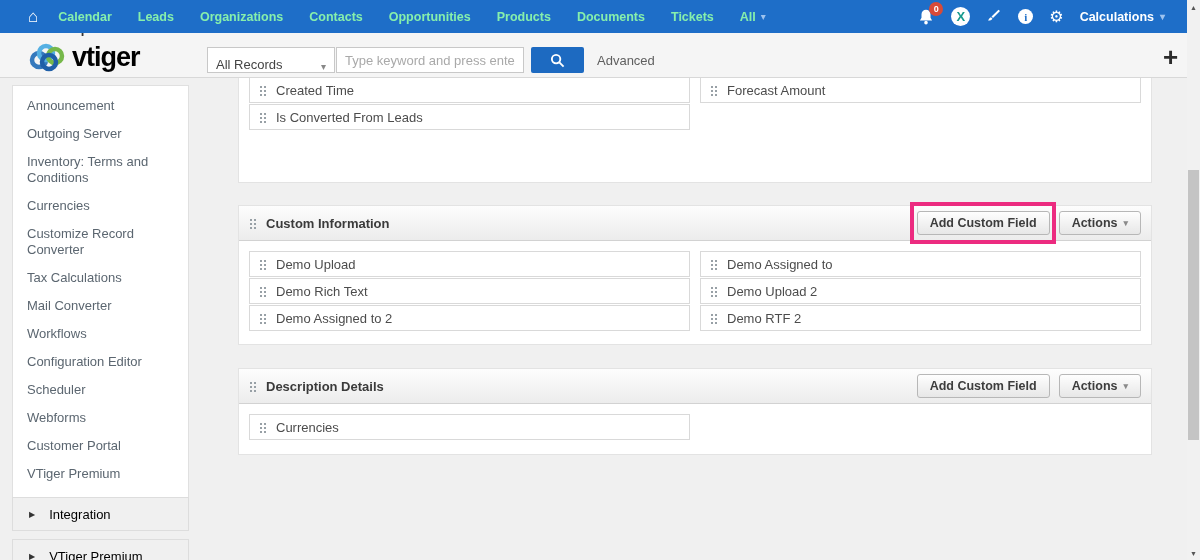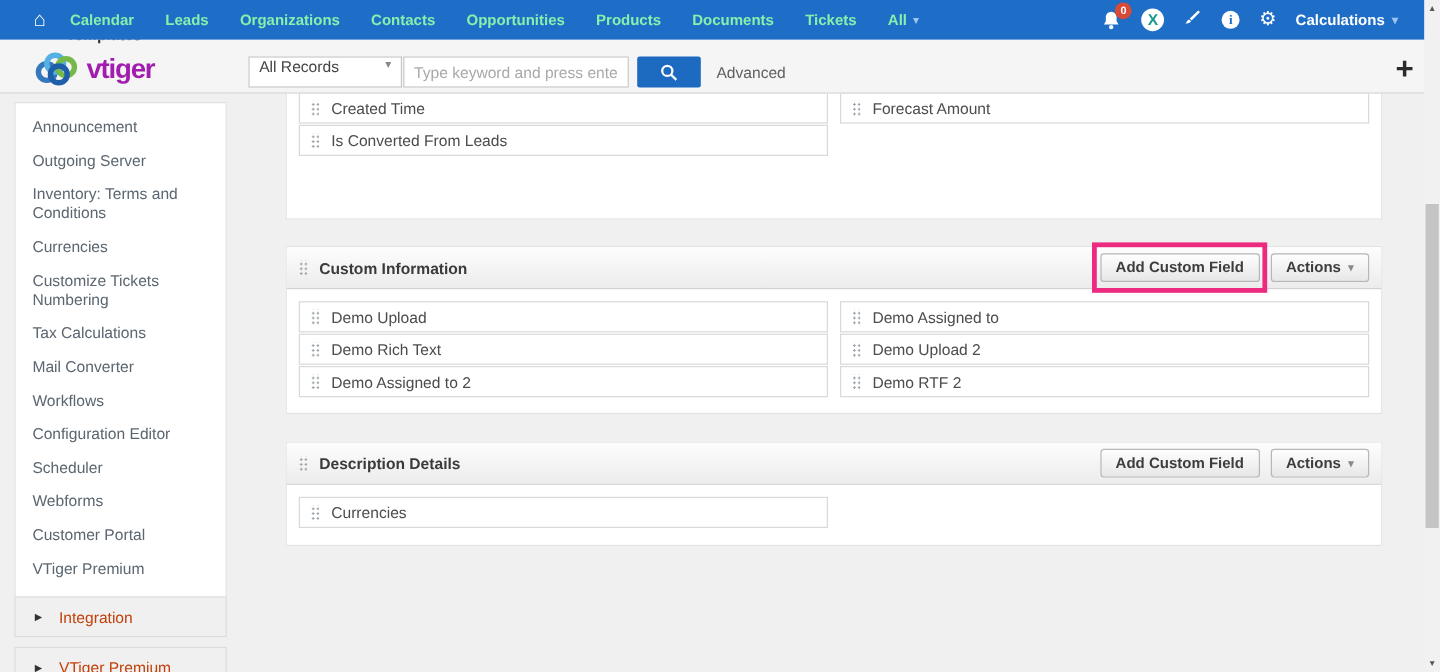--- a/index.html
+++ b/index.html
@@ -30,23 +30,23 @@
   .gear-ic { color:#fff; font-size:16px; cursor:pointer; line-height:1; }
   .admin { display:flex; align-items:center; gap:6px; color:#fff; font-size:12.5px;
            font-weight:bold; cursor:pointer; }
 
   
   .header2 { position:absolute; left:0; top:33px; width:1187px; height:45px;
              background:#f5f5f5; border-bottom:1px solid #d8d8d8; z-index:10; }
   .clip-frag { position:absolute; left:55px; top:33px; height:5px; overflow:hidden; z-index:12; }
   .clip-frag span { display:block; margin-top:-12px; font-size:13px; font-weight:bold; color:#333; }
   .logo { position:absolute; left:28px; top:41px; display:flex; align-items:center; cursor:pointer; }
-  .logo-text { font-size:23px; font-weight:bold; color:#a21caf; letter-spacing:-1px; margin-left:4px; }
+  .logo-text { font-size:27px; font-weight:bold; color:#000000; letter-spacing:-1px; margin-left:4px; }
   .scope-box { position:absolute; left:207px; top:47px; width:128px; height:26px; background:#fff;
-               border:1px solid #c8c8c8; display:flex; align-items:flex-start; justify-content:space-between;
+               border:1px solid #c8c8c8; display:flex; align-items:flex-end; justify-content:space-between;
                padding:0 8px; font-size:13px; color:#444; cursor:pointer; }
   .scope-box .caret { color:#888; }
   .search-input { position:absolute; left:336px; top:47px; width:188px; height:26px;
                   border:1px solid #c8c8c8; padding:0 8px; font-size:13px; color:#444;
                   font-family:"Liberation Sans",sans-serif; }
   .search-input::placeholder { color:#a9a9a9; }
   .search-btn { position:absolute; left:531px; top:47px; width:53px; height:26px; background:#1d6ac1;
                 border:none; border-radius:2px; display:flex; align-items:center; justify-content:center;
                 cursor:pointer; }
   .advanced { position:absolute; left:597px; top:53px; font-size:13px; color:#5f5f5f; cursor:pointer; }
@@ -54,21 +54,21 @@
               color:#2b2b2b; cursor:pointer; line-height:1; }
 
   
   .sidebar { position:absolute; left:12px; top:85px; width:177px; height:414px; background:#fff;
              border:1px solid #e0e0e0; padding:6px 0; overflow:hidden; }
   .side-item { padding:6px 14px; font-size:13px; color:#5b6670; line-height:16px; cursor:pointer; }
   .side-group { position:absolute; left:12px; width:177px; height:34px; background:#f0f0f0;
                 border:1px solid #ddd; display:flex; align-items:center; gap:14px;
                 padding:0 16px; cursor:pointer; }
   .side-group .tri { font-size:8px; color:#333; }
-  .side-group .glabel { font-size:13px; color:#c2410c; }
+  .side-group .glabel { font-size:13px; color:#000000; }
   .grp-1 { top:497px; } .grp-2 { top:539px; }
 
   
   .panel { position:absolute; left:238px; width:914px; background:#fff; border:1px solid #e3e3e3; }
   .panel1 { top:40px; height:143px; border-top:none; z-index:1; padding:0 10px; }
   .panel2 { top:205px; height:140px; }
   .panel3 { top:368px; height:87px; }
   .cols { display:flex; gap:10px; }
   .col { width:50%; }
   .row-stub { height:8px; border:1px solid #d9d9d9; border-top:none; margin-bottom:2px; background:#fff; }
@@ -168,21 +168,21 @@
   </svg>
 </button>
 <span class="advanced" style="z-index:11;">Advanced</span>
 <span class="add-plus" style="z-index:11;">+</span>
 
 <div class="sidebar">
     <div class="side-item">Announcement</div>
     <div class="side-item">Outgoing Server</div>
     <div class="side-item">Inventory: Terms and Conditions</div>
     <div class="side-item">Currencies</div>
-    <div class="side-item">Customize Tickets Numbering</div>
+    <div class="side-item">Customize Record Converter</div>
     <div class="side-item">Tax Calculations</div>
     <div class="side-item">Mail Converter</div>
     <div class="side-item">Workflows</div>
     <div class="side-item">Configuration Editor</div>
     <div class="side-item">Scheduler</div>
     <div class="side-item">Webforms</div>
     <div class="side-item">Customer Portal</div>
     <div class="side-item">VTiger Premium</div>
   </div>
 <div class="side-group grp-1">

